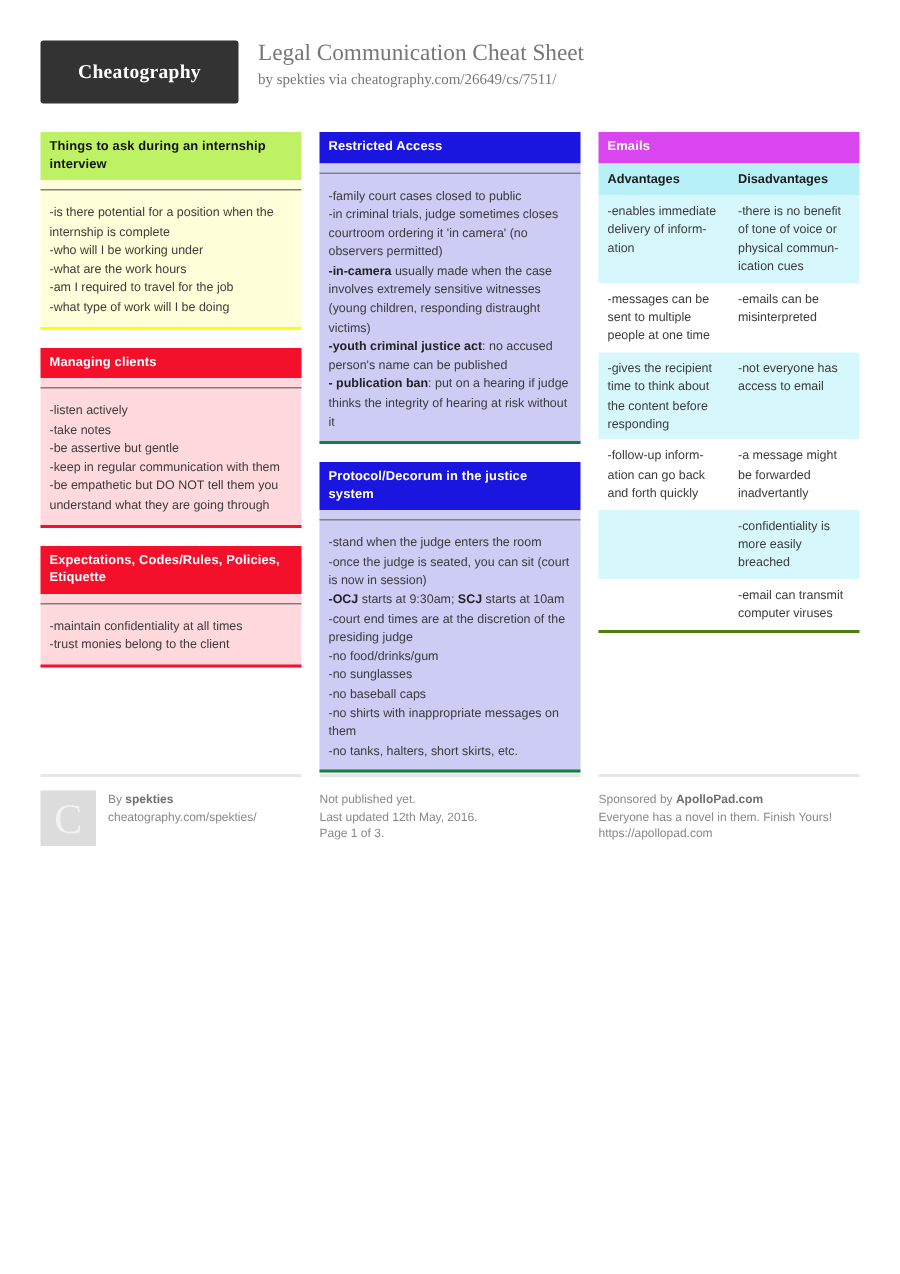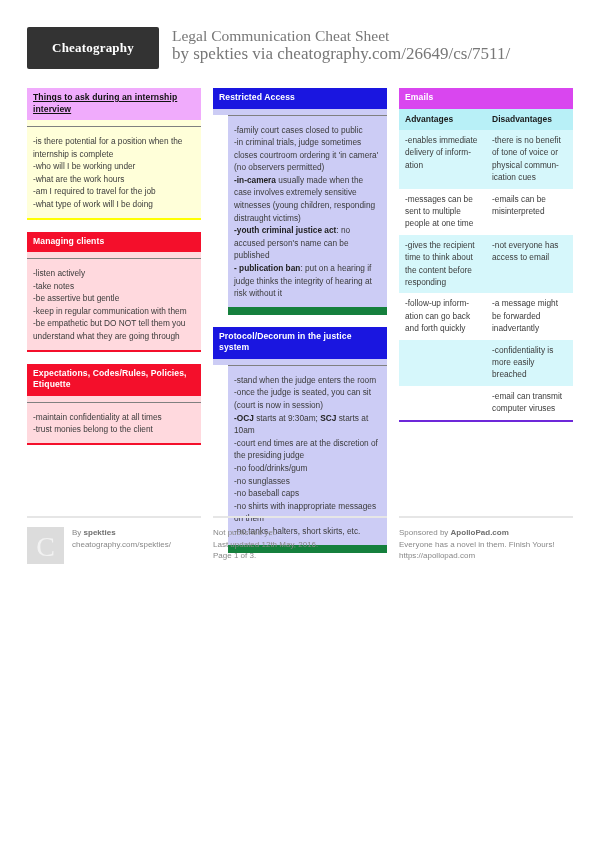--- a/index.html
+++ b/index.html
@@ -24,21 +24,21 @@
     font-size:13px; font-weight:bold; letter-spacing:.2px;
   }
   .title-wrap { position:absolute; left:145px; top:-1px; width:400px; }
   .sheet-title {
     font-family:"Liberation Serif", serif;
     font-size:15.5px; color:#777777; line-height:19px; font-weight:normal;
     margin:0 0 1px 0; white-space:nowrap;
   }
   .sheet-by {
     font-family:"Liberation Serif", serif;
-    font-size:17px; color:#777777; line-height:15px; white-space:nowrap;
+    font-size:10px; color:#777777; line-height:15px; white-space:nowrap;
   }
 
   
   .columns { position:absolute; left:27px; top:88px; width:546px; }
   .col { position:absolute; top:0; width:174px; }
   .col-1 { left:0; }
   .col-2 { left:186px; }
   .col-3 { left:372px; }
 
   
@@ -49,47 +49,46 @@
     letter-spacing:.1px;
   }
   .card-body {
     padding:8px 6px 7px 6px;
     font-size:8.3px; line-height:12.6px; color:#3b3b3b;
   }
   .card-body .line { margin:0; padding:0; }
   .card-body b { font-weight:bold; color:#222; }
 
   
-  .v-yellow .card-head { background:#f0abfc; color:#111111;text-decoration:underline; }
+  .v-yellow .card-head { background:#bef264; color:#111111; }
   .v-yellow .card-body {
     background:#ffffd9; border-top:1.5px solid #808080;
     border-bottom:2px solid #ffff00;
   }
   .v-yellow .spacer { height:6px; background:#ffffd9; }
 
   
   .v-red .card-head { background:#f40f2b; color:#ffffff; }
   .v-red .card-body {
     background:#ffd9de; border-top:1.5px solid #808080;
     border-bottom:2px solid #f40f2b;
   }
   .v-red .spacer { height:6px; background:#ffd9de; }
 
   
   .v-blue .card-head { background:#1a16e0; color:#ffffff; }
   .v-blue .card-body {
     background:#ccccf5; border-top:1.5px solid #808080;
-    border-bottom:8px solid #15803d;
-    margin-left:15px;
+    border-bottom:2px solid #15803d;
   }
   .v-blue .spacer { height:6px; background:#ccccf5; }
 
   
   .v-cyan .card-head { background:#d946ef; color:#ffffff; }
-  .table { width:174px; border-bottom:2px solid #6d28d9; }
+  .table { width:174px; border-bottom:2px solid #4d7c0f; }
   .trow { display:flex; width:174px; }
   .trow.head-row { background:#b8f0f7; }
   .trow.odd { background:#d6f7fb; }
   .trow.even { background:#ffffff; }
   .tcell {
     width:50%; padding:4px 6px 5px 6px;
     font-size:8.3px; line-height:12.4px; color:#3b3b3b;
   }
   .trow.head-row .tcell { font-weight:bold; color:#1b1b1b; font-size:8.5px; }
 

